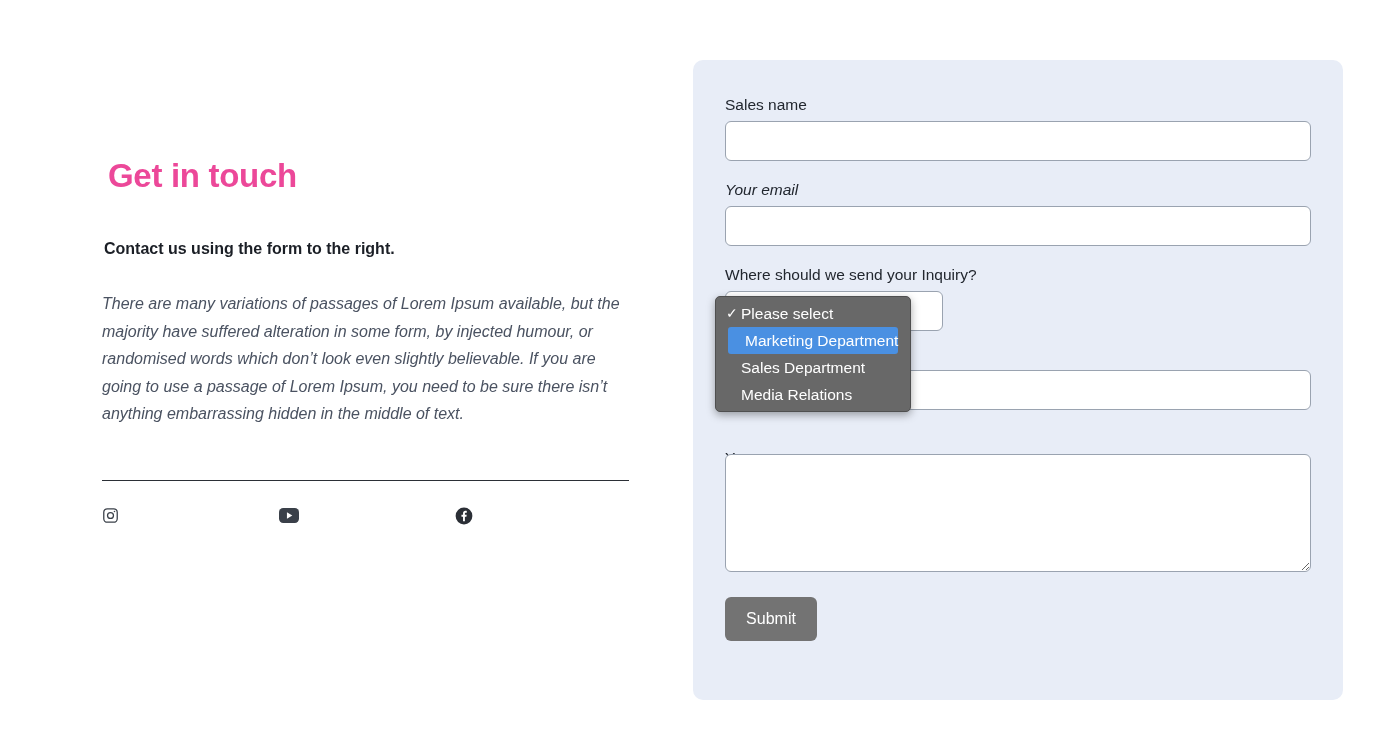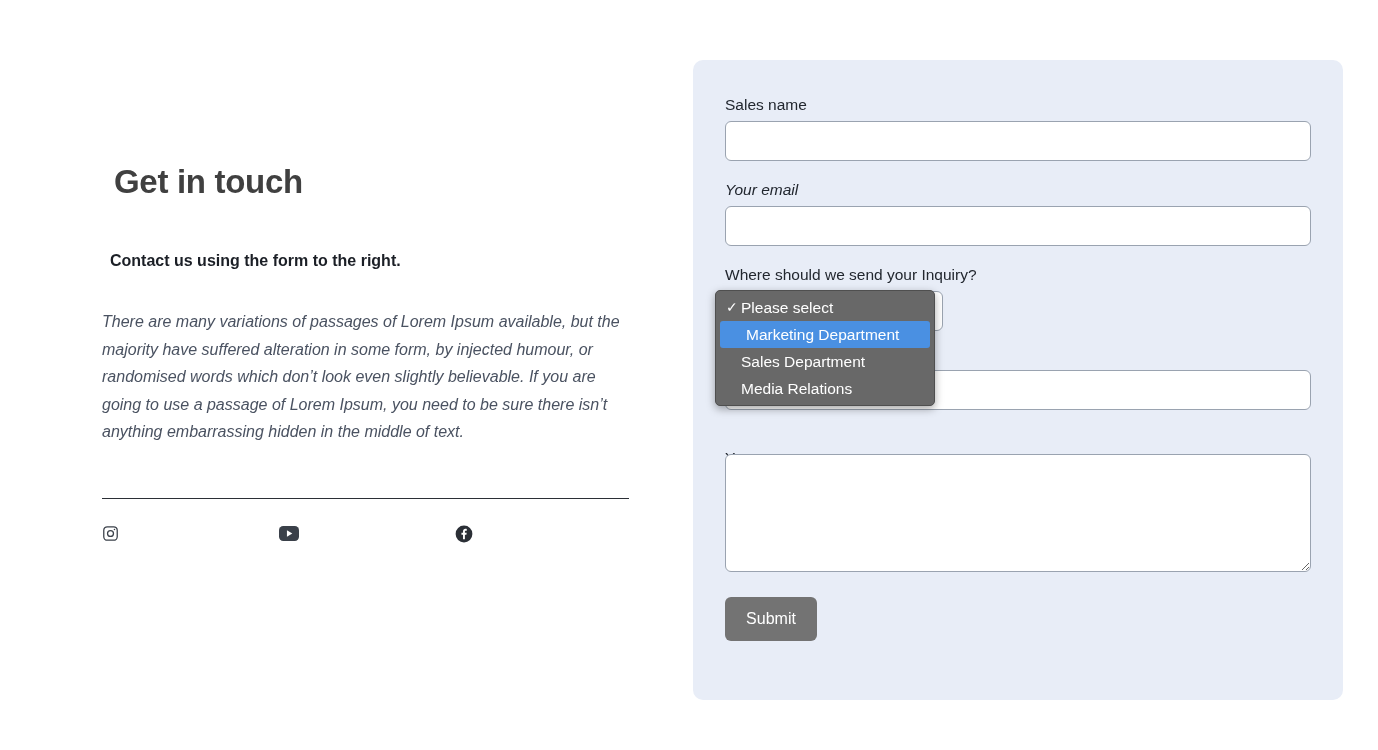--- a/index.html
+++ b/index.html
@@ -21,31 +21,31 @@
   
   .left-col {
     position: absolute;
     left: 102px;
     top: 60px;
     width: 530px;
   }
   .headline {
     font-size: 33px;
     font-weight: bold;
-    color: #404040;
+    color: #ec4899;
     letter-spacing: -0.3px;
-    margin: 12px;
+    margin: 6px;
     padding-top: 90px;
     line-height: 1.2;
   }
   .subhead {
     font-size: 16px;
     font-weight: bold;
     color: #1b1f26;
-    margin: 8px;
+    margin: 2px;
     padding-top: 36px;
     line-height: 1.4;
   }
   .body-copy {
     font-size: 16px;
     color: #4a5261;
     line-height: 1.72;
     margin: 0;
     padding-top: 28px;
     width: 525px;
@@ -147,22 +147,22 @@
     border-radius: 6px;
     font-size: 16px;
     font-family: "Liberation Sans", sans-serif;
     cursor: pointer;
   }
 
   
   .dropdown-popup {
     position: absolute;
     left: 715px;
-    top: 290px;
-    width: 220px;
+    top: 296px;
+    width: 196px;
     background: #686868;
     border: 1px solid #4f4f4f;
     border-radius: 5px;
     box-shadow: 0 3px 9px rgba(0,0,0,0.35);
     padding: 3px 0;
     z-index: 50;
   }
   .dd-item {
     height: 27px;
     line-height: 27px;
@@ -175,23 +175,23 @@
   }
   .dd-item.selected-check::before {
     content: "\2713";
     position: absolute;
     left: 10px;
     font-size: 14px;
     color: #ffffff;
   }
   .dd-item.highlighted {
     background: #4a90e2;
-    margin: 0 4px;
+    margin: 0 12px;
     border-radius: 3px;
-    padding-left: 26px;
+    padding-left: 17px;
   }
 </style>
 </head>
 <body>
 
 <div class="page">
 
   <div class="left-col">
     <h1 class="headline">Get in touch</h1>
     <p class="subhead">Contact us using the form to the right.</p>

